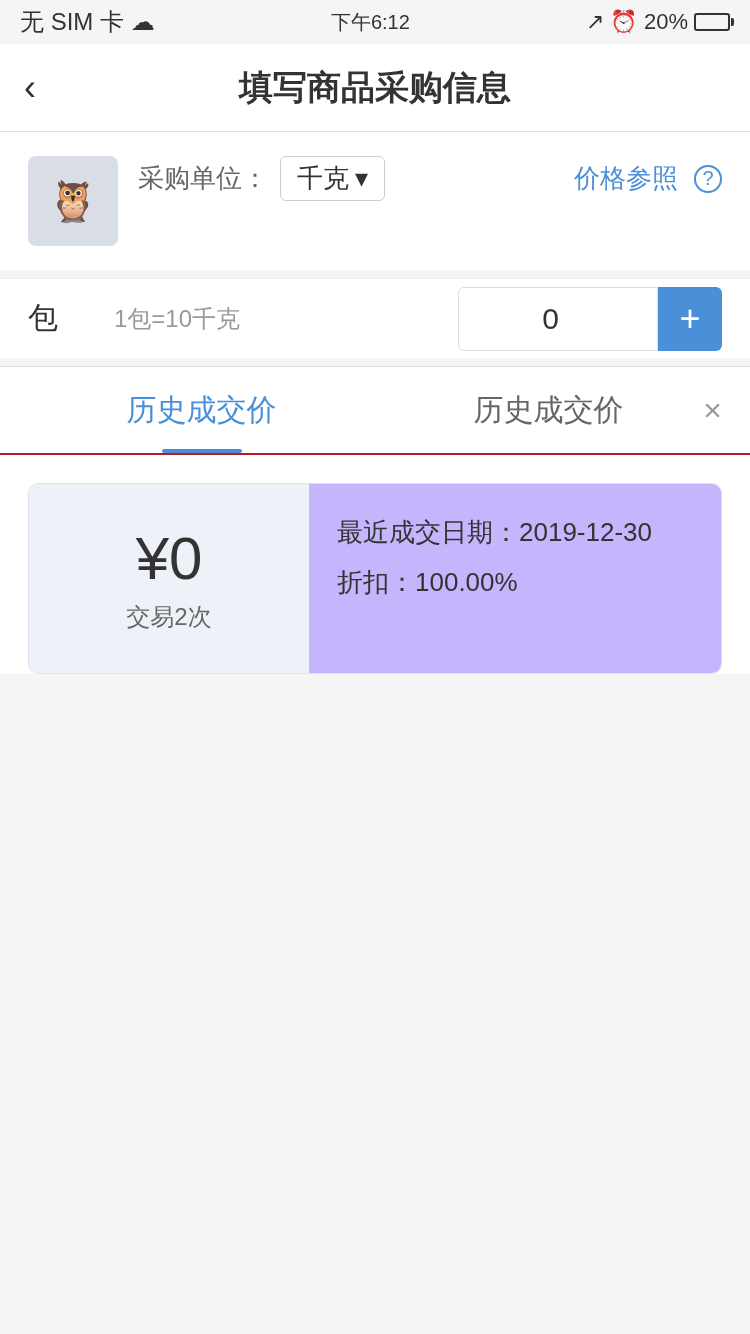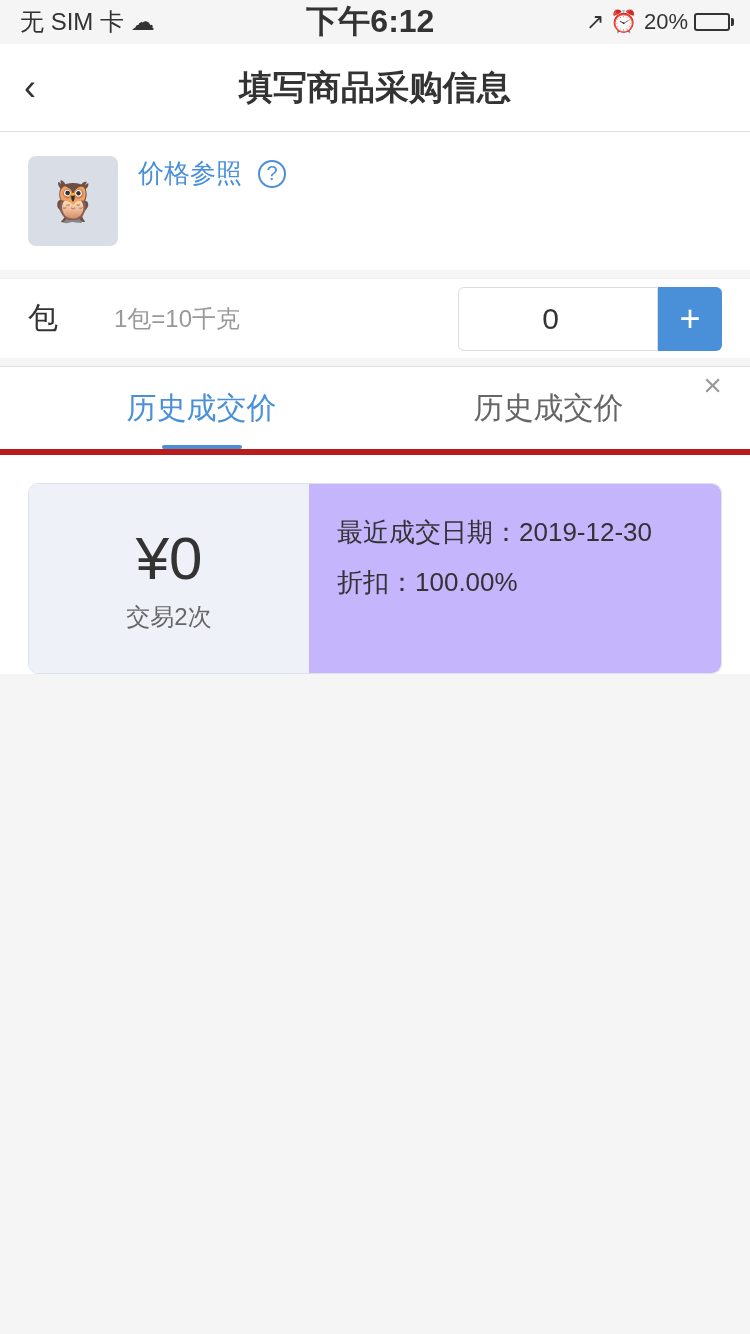--- a/index.html
+++ b/index.html
@@ -18,21 +18,21 @@
       height: 44px;
       background: #f5f5f5;
       display: flex;
       align-items: center;
       justify-content: space-between;
       padding: 0 20px;
       font-size: 26px;
       color: #333;
     }
     .status-left { display: flex; align-items: center; gap: 8px; font-size: 24px; justify-content: center; }
-    .status-center { font-size: 32px; font-weight: 700; }
+    .status-center { font-size: 20px; font-weight: 400; }
     .status-right { display: flex; align-items: center; gap: 6px; font-size: 22px; }
     .battery {
       width: 36px; height: 18px; border: 2px solid #333; border-radius: 3px; position: relative; display: inline-block;
     }
     .battery::after {
       content: ''; position: absolute; right: -6px; top: 50%; transform: translateY(-50%);
       width: 3px; height: 8px; background: #333; border-radius: 0 2px 2px 0;
     }
     .battery-fill {
       height: 100%; width: 20%; background: #ff3b30; border-radius: 1px;
@@ -190,23 +190,23 @@
     
     .bottom-panel {
       width: 750px;
       background: #fff;
       border-top: 1px solid #e0e0e0;
     }
 
     
     .tab-row {
       display: flex;
-      align-items: flex-start;
+      align-items: center;
       height: 88px;
-      border-bottom: 6px solid #b91c1c;
+      border-bottom: 2px solid #b91c1c;
       position: relative;
       padding: 0 28px;
     }
     .tab-item {
       flex: 1;
       text-align: center;
       font-size: 30px;
       color: #666;
       cursor: pointer;
       height: 100%;
@@ -309,20 +309,27 @@
   <div class="nav-title">填写商品采购信息</div>
 </div>
 
 <div class="product-card">
   <div class="product-header">
     <div class="product-thumb">
       <span class="owl-icon">🦉</span>
     </div>
     <div class="product-info">
       <div class="product-unit-row">
+        <div style="display:flex;align-items:center;">
+          <span class="unit-label">采购单位：</span>
+          <div class="unit-selector">
+            <span>千克</span>
+            <span>▾</span>
+          </div>
+        </div>
         <div class="price-ref">
           <span>价格参照</span>
           <div class="help-circle">?</div>
         </div>
       </div>
     </div>
   </div>
 </div>
 
 <div class="quantity-section">

